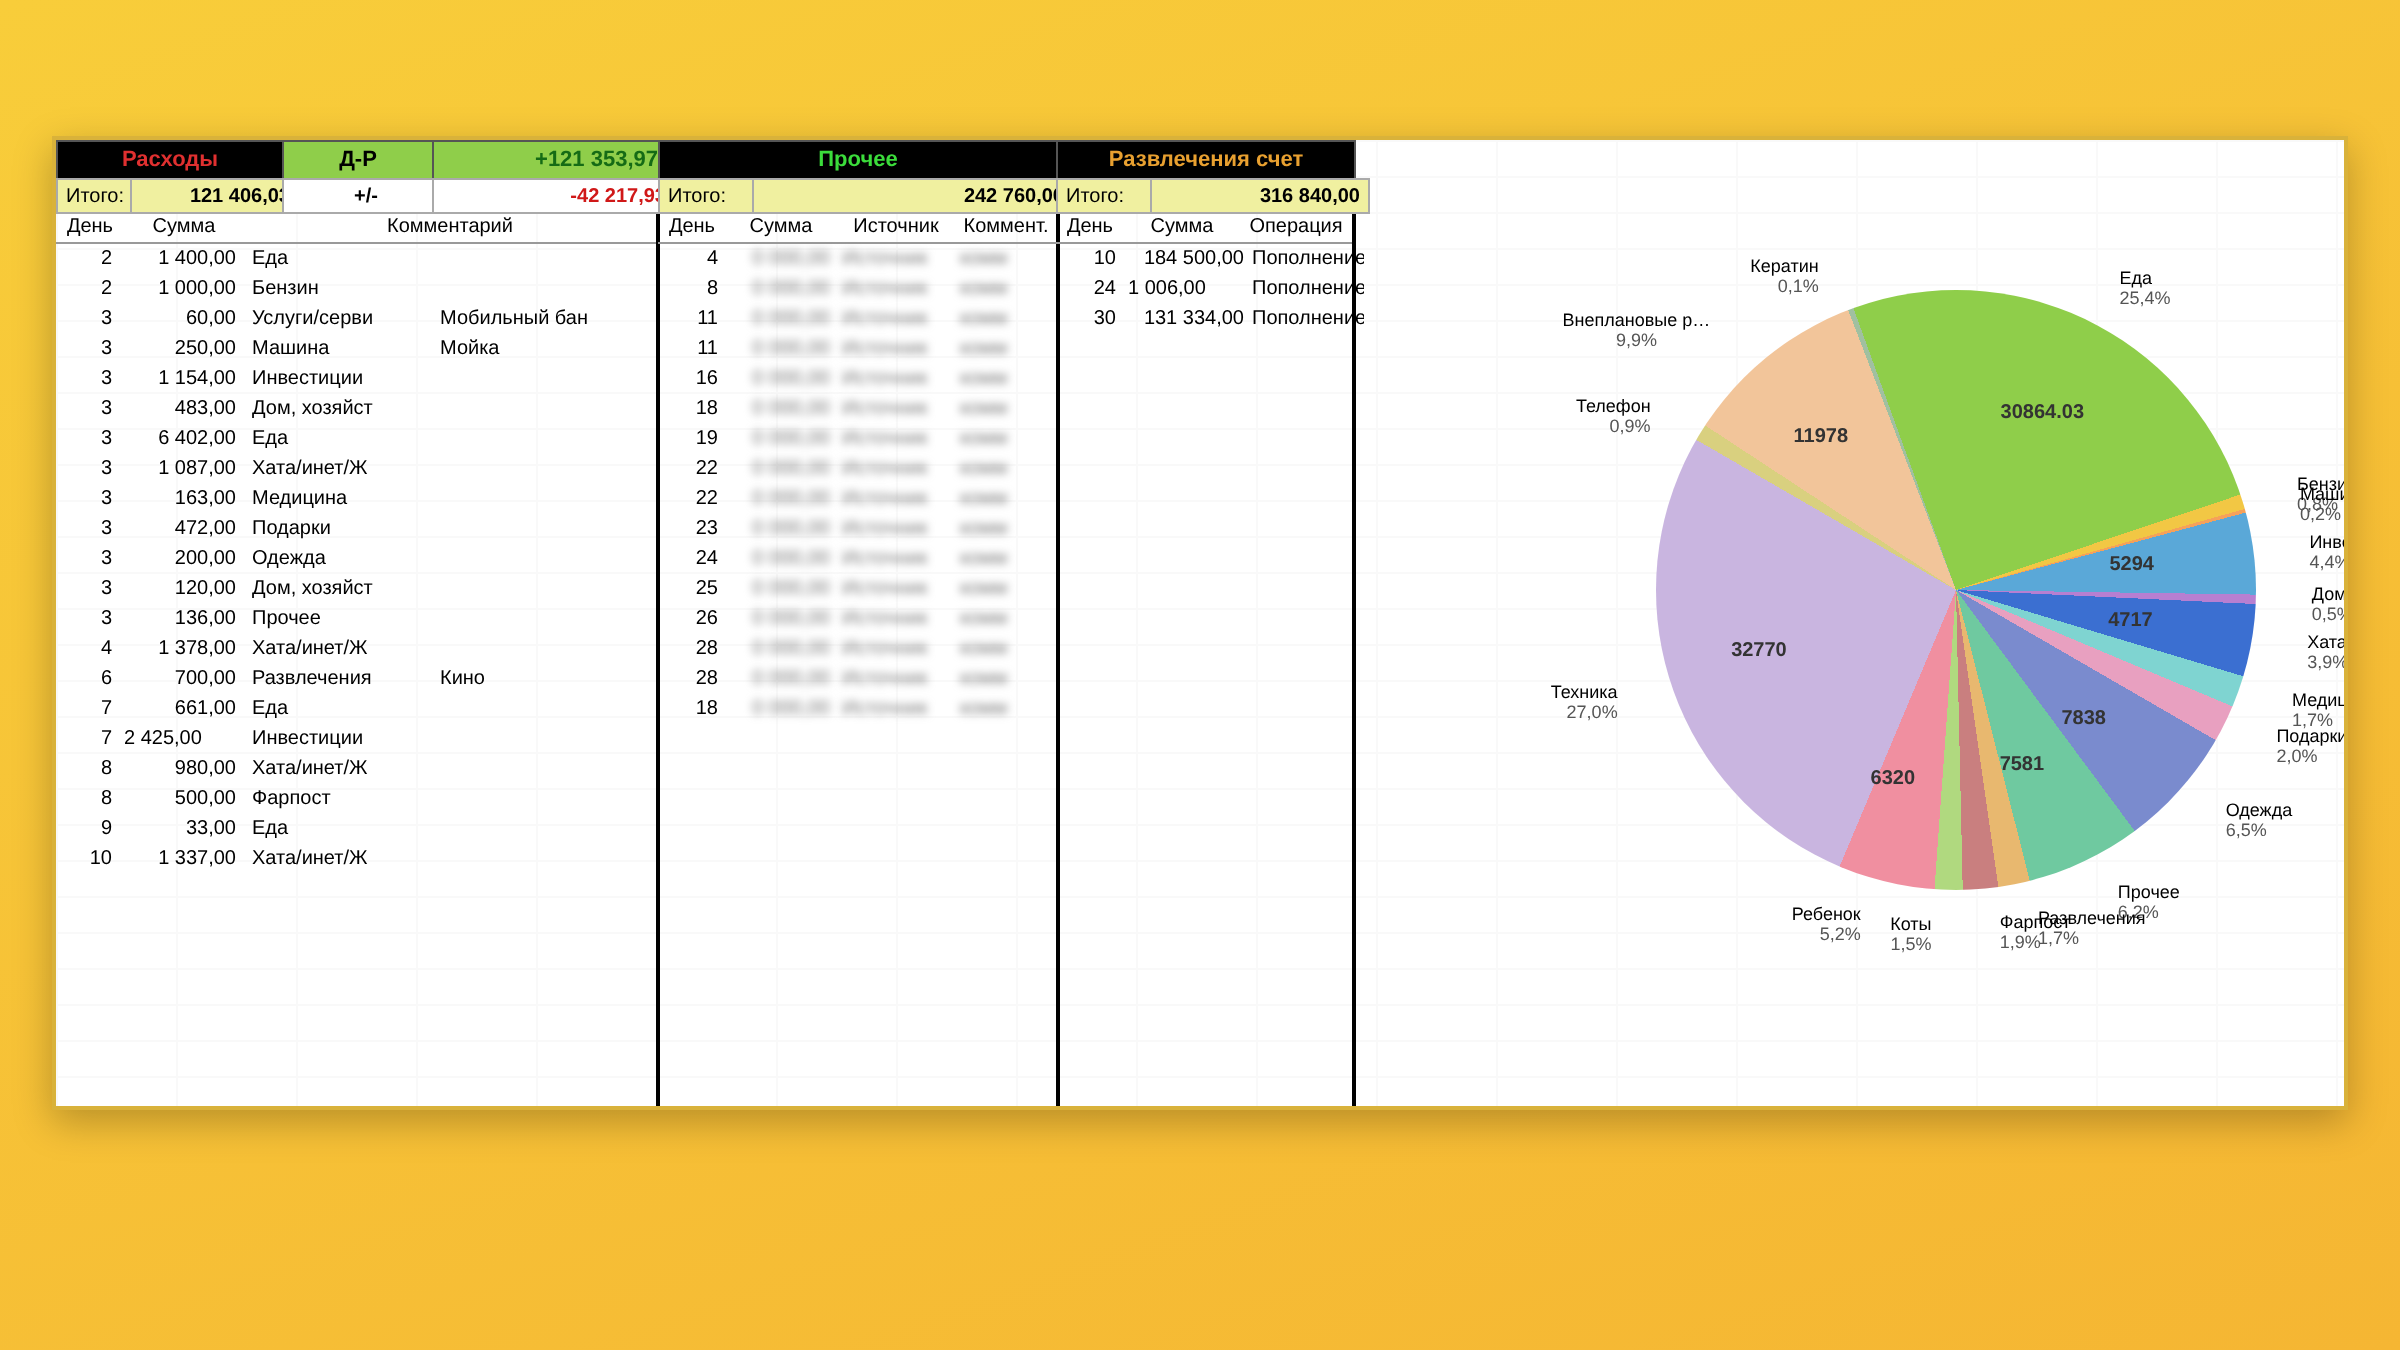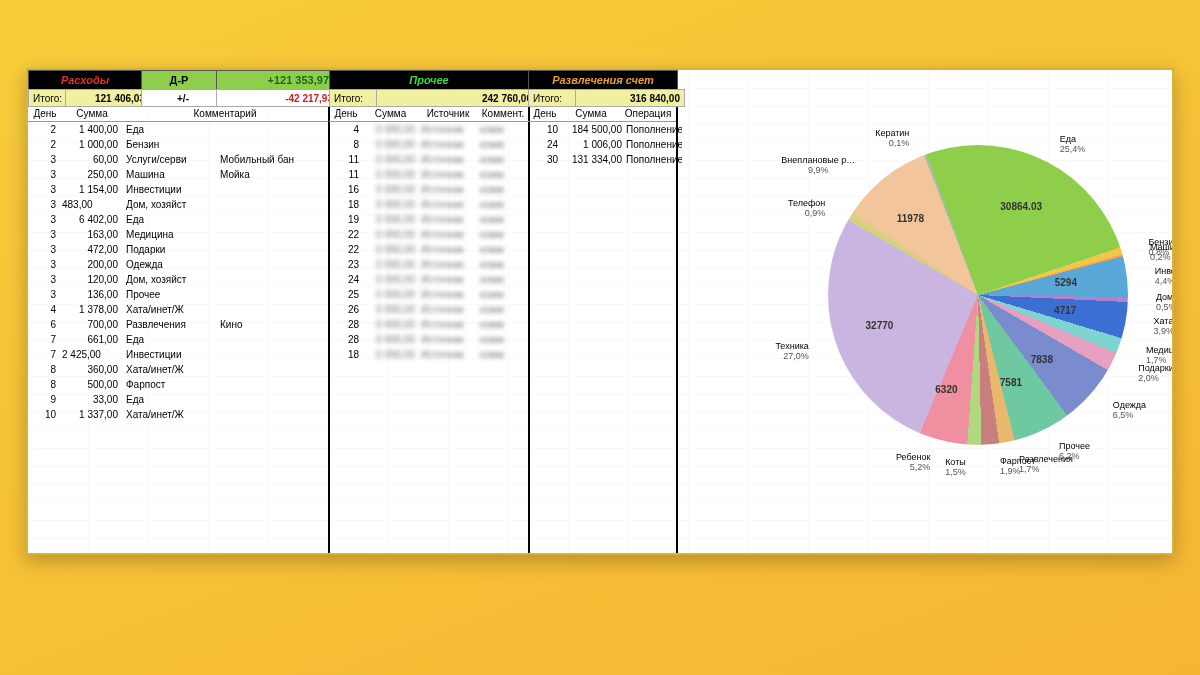--- a/index.html
+++ b/index.html
@@ -17,21 +17,21 @@
     overflow:hidden;
   }
   .sheet{position:absolute;inset:0;}
   .grid-bg{
     position:absolute;inset:0;
     background-image:
       linear-gradient(to right,#eee 1px,transparent 1px),
       linear-gradient(to bottom,#eee 1px,transparent 1px);
     background-size:60px 18px;opacity:.35;
   }
-  .hdrcell{position:absolute;height:18px;display:flex;align-items:center;justify-content:center;font-weight:bold;font-style:italic;border:1px solid #555;}
+  .hdrcell{position:absolute;height:18px;display:flex;align-items:center;justify-content:center;font-weight:bold;border:1px solid #555;}
   .sub{position:absolute;height:16px;display:flex;align-items:center;border:1px solid #aaa;background:#f0f0a0;font-size:10px;padding:0 4px;}
   .colhdr{position:absolute;height:15px;display:flex;align-items:center;justify-content:center;font-size:10px;border-bottom:1px solid #999;}
   .tbl{position:absolute;font-size:10px;line-height:15px;}
   .tbl .r{height:15px;white-space:nowrap;}
   .tbl .c{display:inline-block;vertical-align:top;overflow:hidden;}
   .blur{filter:blur(2px);color:#777;}
   .divv{position:absolute;top:0;bottom:0;width:2px;background:#000;}
   
   .pie-wrap{position:absolute;left:680px;top:35px;width:450px;height:420px;}
   .pie{position:absolute;left:120px;top:40px;width:300px;height:300px;border-radius:50%;}
@@ -77,32 +77,33 @@
   <div class="colhdr" style="left:500px;top:36px;width:34px">День</div>
   <div class="colhdr" style="left:534px;top:36px;width:58px">Сумма</div>
   <div class="colhdr" style="left:592px;top:36px;width:56px">Операция</div>
 
   <div class="tbl" id="exp" style="left:0;top:52px;width:300px">
         <div class="r"><span class="c" style="width:28px;text-align:right;padding-right:6px">2</span><span class="c" style="width:56px;text-align:right;padding-right:4px">1 400,00</span><span class="c" style="width:90px;padding-left:4px">Еда</span><span class="c" style="width:110px;padding-left:4px"></span></div>
         <div class="r"><span class="c" style="width:28px;text-align:right;padding-right:6px">2</span><span class="c" style="width:56px;text-align:right;padding-right:4px">1 000,00</span><span class="c" style="width:90px;padding-left:4px">Бензин</span><span class="c" style="width:110px;padding-left:4px"></span></div>
         <div class="r"><span class="c" style="width:28px;text-align:right;padding-right:6px">3</span><span class="c" style="width:56px;text-align:right;padding-right:4px">60,00</span><span class="c" style="width:90px;padding-left:4px">Услуги/серви</span><span class="c" style="width:110px;padding-left:4px">Мобильный бан</span></div>
         <div class="r"><span class="c" style="width:28px;text-align:right;padding-right:6px">3</span><span class="c" style="width:56px;text-align:right;padding-right:4px">250,00</span><span class="c" style="width:90px;padding-left:4px">Машина</span><span class="c" style="width:110px;padding-left:4px">Мойка</span></div>
         <div class="r"><span class="c" style="width:28px;text-align:right;padding-right:6px">3</span><span class="c" style="width:56px;text-align:right;padding-right:4px">1 154,00</span><span class="c" style="width:90px;padding-left:4px">Инвестиции</span><span class="c" style="width:110px;padding-left:4px"></span></div>
-        <div class="r"><span class="c" style="width:28px;text-align:right;padding-right:6px">3</span><span class="c" style="width:56px;text-align:left;padding-right:4px">483,00</span><span class="c" style="width:90px;padding-left:4px">Дом, хозяйст</span><span class="c" style="width:110px;padding-left:4px"></span></div>
+        <div class="r"><span class="c" style="width:28px;text-align:right;padding-right:6px">3</span><span class="c" style="width:56px;text-align:right;padding-right:4px">483,00</span><span class="c" style="width:90px;padding-left:4px">Дом, хозяйст</span><span class="c" style="width:110px;padding-left:4px"></span></div>
         <div class="r"><span class="c" style="width:28px;text-align:right;padding-right:6px">3</span><span class="c" style="width:56px;text-align:right;padding-right:4px">6 402,00</span><span class="c" style="width:90px;padding-left:4px">Еда</span><span class="c" style="width:110px;padding-left:4px"></span></div>
+        <div class="r"><span class="c" style="width:28px;text-align:right;padding-right:6px">3</span><span class="c" style="width:56px;text-align:right;padding-right:4px">1 087,00</span><span class="c" style="width:90px;padding-left:4px">Хата/инет/Ж</span><span class="c" style="width:110px;padding-left:4px"></span></div>
         <div class="r"><span class="c" style="width:28px;text-align:right;padding-right:6px">3</span><span class="c" style="width:56px;text-align:right;padding-right:4px">163,00</span><span class="c" style="width:90px;padding-left:4px">Медицина</span><span class="c" style="width:110px;padding-left:4px"></span></div>
         <div class="r"><span class="c" style="width:28px;text-align:right;padding-right:6px">3</span><span class="c" style="width:56px;text-align:right;padding-right:4px">472,00</span><span class="c" style="width:90px;padding-left:4px">Подарки</span><span class="c" style="width:110px;padding-left:4px"></span></div>
         <div class="r"><span class="c" style="width:28px;text-align:right;padding-right:6px">3</span><span class="c" style="width:56px;text-align:right;padding-right:4px">200,00</span><span class="c" style="width:90px;padding-left:4px">Одежда</span><span class="c" style="width:110px;padding-left:4px"></span></div>
         <div class="r"><span class="c" style="width:28px;text-align:right;padding-right:6px">3</span><span class="c" style="width:56px;text-align:right;padding-right:4px">120,00</span><span class="c" style="width:90px;padding-left:4px">Дом, хозяйст</span><span class="c" style="width:110px;padding-left:4px"></span></div>
         <div class="r"><span class="c" style="width:28px;text-align:right;padding-right:6px">3</span><span class="c" style="width:56px;text-align:right;padding-right:4px">136,00</span><span class="c" style="width:90px;padding-left:4px">Прочее</span><span class="c" style="width:110px;padding-left:4px"></span></div>
         <div class="r"><span class="c" style="width:28px;text-align:right;padding-right:6px">4</span><span class="c" style="width:56px;text-align:right;padding-right:4px">1 378,00</span><span class="c" style="width:90px;padding-left:4px">Хата/инет/Ж</span><span class="c" style="width:110px;padding-left:4px"></span></div>
         <div class="r"><span class="c" style="width:28px;text-align:right;padding-right:6px">6</span><span class="c" style="width:56px;text-align:right;padding-right:4px">700,00</span><span class="c" style="width:90px;padding-left:4px">Развлечения</span><span class="c" style="width:110px;padding-left:4px">Кино</span></div>
         <div class="r"><span class="c" style="width:28px;text-align:right;padding-right:6px">7</span><span class="c" style="width:56px;text-align:right;padding-right:4px">661,00</span><span class="c" style="width:90px;padding-left:4px">Еда</span><span class="c" style="width:110px;padding-left:4px"></span></div>
         <div class="r"><span class="c" style="width:28px;text-align:right;padding-right:6px">7</span><span class="c" style="width:56px;text-align:left;padding-right:4px">2 425,00</span><span class="c" style="width:90px;padding-left:4px">Инвестиции</span><span class="c" style="width:110px;padding-left:4px"></span></div>
-        <div class="r"><span class="c" style="width:28px;text-align:right;padding-right:6px">8</span><span class="c" style="width:56px;text-align:right;padding-right:4px">360,00</span><span class="c" style="width:90px;padding-left:4px">Хата/инет/Ж</span><span class="c" style="width:110px;padding-left:4px"></span></div>
+        <div class="r"><span class="c" style="width:28px;text-align:right;padding-right:6px">8</span><span class="c" style="width:56px;text-align:right;padding-right:4px">980,00</span><span class="c" style="width:90px;padding-left:4px">Хата/инет/Ж</span><span class="c" style="width:110px;padding-left:4px"></span></div>
         <div class="r"><span class="c" style="width:28px;text-align:right;padding-right:6px">8</span><span class="c" style="width:56px;text-align:right;padding-right:4px">500,00</span><span class="c" style="width:90px;padding-left:4px">Фарпост</span><span class="c" style="width:110px;padding-left:4px"></span></div>
         <div class="r"><span class="c" style="width:28px;text-align:right;padding-right:6px">9</span><span class="c" style="width:56px;text-align:right;padding-right:4px">33,00</span><span class="c" style="width:90px;padding-left:4px">Еда</span><span class="c" style="width:110px;padding-left:4px"></span></div>
         <div class="r"><span class="c" style="width:28px;text-align:right;padding-right:6px">10</span><span class="c" style="width:56px;text-align:right;padding-right:4px">1 337,00</span><span class="c" style="width:90px;padding-left:4px">Хата/инет/Ж</span><span class="c" style="width:110px;padding-left:4px"></span></div>
       </div>
 
   <div class="tbl" id="inc" style="left:301px;top:52px;width:198px">
         <div class="r"><span class="c" style="width:30px;text-align:right;padding-right:6px">4</span><span class="c blur" style="width:50px;text-align:right">0 000,00</span><span class="c blur" style="width:55px;padding-left:6px">Источник</span><span class="c blur" style="width:50px;padding-left:4px">комм</span></div>
         <div class="r"><span class="c" style="width:30px;text-align:right;padding-right:6px">8</span><span class="c blur" style="width:50px;text-align:right">0 000,00</span><span class="c blur" style="width:55px;padding-left:6px">Источник</span><span class="c blur" style="width:50px;padding-left:4px">комм</span></div>
         <div class="r"><span class="c" style="width:30px;text-align:right;padding-right:6px">11</span><span class="c blur" style="width:50px;text-align:right">0 000,00</span><span class="c blur" style="width:55px;padding-left:6px">Источник</span><span class="c blur" style="width:50px;padding-left:4px">комм</span></div>
         <div class="r"><span class="c" style="width:30px;text-align:right;padding-right:6px">11</span><span class="c blur" style="width:50px;text-align:right">0 000,00</span><span class="c blur" style="width:55px;padding-left:6px">Источник</span><span class="c blur" style="width:50px;padding-left:4px">комм</span></div>
@@ -115,21 +116,21 @@
         <div class="r"><span class="c" style="width:30px;text-align:right;padding-right:6px">24</span><span class="c blur" style="width:50px;text-align:right">0 000,00</span><span class="c blur" style="width:55px;padding-left:6px">Источник</span><span class="c blur" style="width:50px;padding-left:4px">комм</span></div>
         <div class="r"><span class="c" style="width:30px;text-align:right;padding-right:6px">25</span><span class="c blur" style="width:50px;text-align:right">0 000,00</span><span class="c blur" style="width:55px;padding-left:6px">Источник</span><span class="c blur" style="width:50px;padding-left:4px">комм</span></div>
         <div class="r"><span class="c" style="width:30px;text-align:right;padding-right:6px">26</span><span class="c blur" style="width:50px;text-align:right">0 000,00</span><span class="c blur" style="width:55px;padding-left:6px">Источник</span><span class="c blur" style="width:50px;padding-left:4px">комм</span></div>
         <div class="r"><span class="c" style="width:30px;text-align:right;padding-right:6px">28</span><span class="c blur" style="width:50px;text-align:right">0 000,00</span><span class="c blur" style="width:55px;padding-left:6px">Источник</span><span class="c blur" style="width:50px;padding-left:4px">комм</span></div>
         <div class="r"><span class="c" style="width:30px;text-align:right;padding-right:6px">28</span><span class="c blur" style="width:50px;text-align:right">0 000,00</span><span class="c blur" style="width:55px;padding-left:6px">Источник</span><span class="c blur" style="width:50px;padding-left:4px">комм</span></div>
         <div class="r"><span class="c" style="width:30px;text-align:right;padding-right:6px">18</span><span class="c blur" style="width:50px;text-align:right">0 000,00</span><span class="c blur" style="width:55px;padding-left:6px">Источник</span><span class="c blur" style="width:50px;padding-left:4px">комм</span></div>
       </div>
 
   <div class="tbl" id="brk" style="left:500px;top:52px;width:148px">
         <div class="r"><span class="c" style="width:30px;text-align:right;padding-right:6px">10</span><span class="c" style="width:58px;text-align:right">184 500,00</span><span class="c" style="width:56px;padding-left:4px">Пополнение</span></div>
-        <div class="r"><span class="c" style="width:30px;text-align:right;padding-right:6px">24</span><span class="c" style="width:58px;text-align:right">1 006,00</span><span class="c" style="width:56px;padding-left:4px">Пополнение</span></div>
+        <div class="r"><span class="c" style="width:30px;text-align:right;padding-right:6px">24</span><span class="c" style="width:58px;text-align:left">1 006,00</span><span class="c" style="width:56px;padding-left:4px">Пополнение</span></div>
         <div class="r"><span class="c" style="width:30px;text-align:right;padding-right:6px">30</span><span class="c" style="width:58px;text-align:right">131 334,00</span><span class="c" style="width:56px;padding-left:4px">Пополнение</span></div>
       </div>
 
   <div class="pie-wrap">
     <div class="pie" id="pie" style="background: conic-gradient(from -20deg, rgb(143, 206, 74) 0%, rgb(143, 206, 74) 25.4%, rgb(242, 199, 68) 25.4%, rgb(242, 199, 68) 26.2%, rgb(245, 161, 90) 26.2%, rgb(245, 161, 90) 26.4%, rgb(90, 168, 216) 26.4%, rgb(90, 168, 216) 30.8%, rgb(183, 127, 209) 30.8%, rgb(183, 127, 209) 31.3%, rgb(59, 111, 209) 31.3%, rgb(59, 111, 209) 35.2%, rgb(127, 212, 209) 35.2%, rgb(127, 212, 209) 36.9%, rgb(232, 160, 192) 36.9%, rgb(232, 160, 192) 38.9%, rgb(122, 139, 206) 38.9%, rgb(122, 139, 206) 45.4%, rgb(111, 201, 160) 45.4%, rgb(111, 201, 160) 51.6%, rgb(232, 184, 111) 51.6%, rgb(232, 184, 111) 53.3%, rgb(201, 127, 127) 53.3%, rgb(201, 127, 127) 55.2%, rgb(176, 217, 127) 55.2%, rgb(176, 217, 127) 56.7%, rgb(240, 143, 160) 56.7%, rgb(240, 143, 160) 61.9%, rgb(201, 181, 224) 61.9%, rgb(201, 181, 224) 88.9%, rgb(217, 208, 127) 88.9%, rgb(217, 208, 127) 89.8%, rgb(242, 197, 154) 89.8%, rgb(242, 197, 154) 99.7%, rgb(160, 192, 160) 99.7%, rgb(160, 192, 160) 99.8%);"></div>
     <div id="pielabels">
           <div class="lbl" style="left: 351.776px; top: 28.8426px;"><b>Еда</b><br>25,4%</div>
           <div class="val" style="left: 292.312px; top: 96.1598px;">30864.03</div>
           <div class="lbl" style="left: 440.467px; top: 131.956px;"><b>Бензин</b><br>0,8%</div>
           <div class="lbl" style="left: 441.959px; top: 137.084px;"><b>Машина</b><br>0,2%</div>

